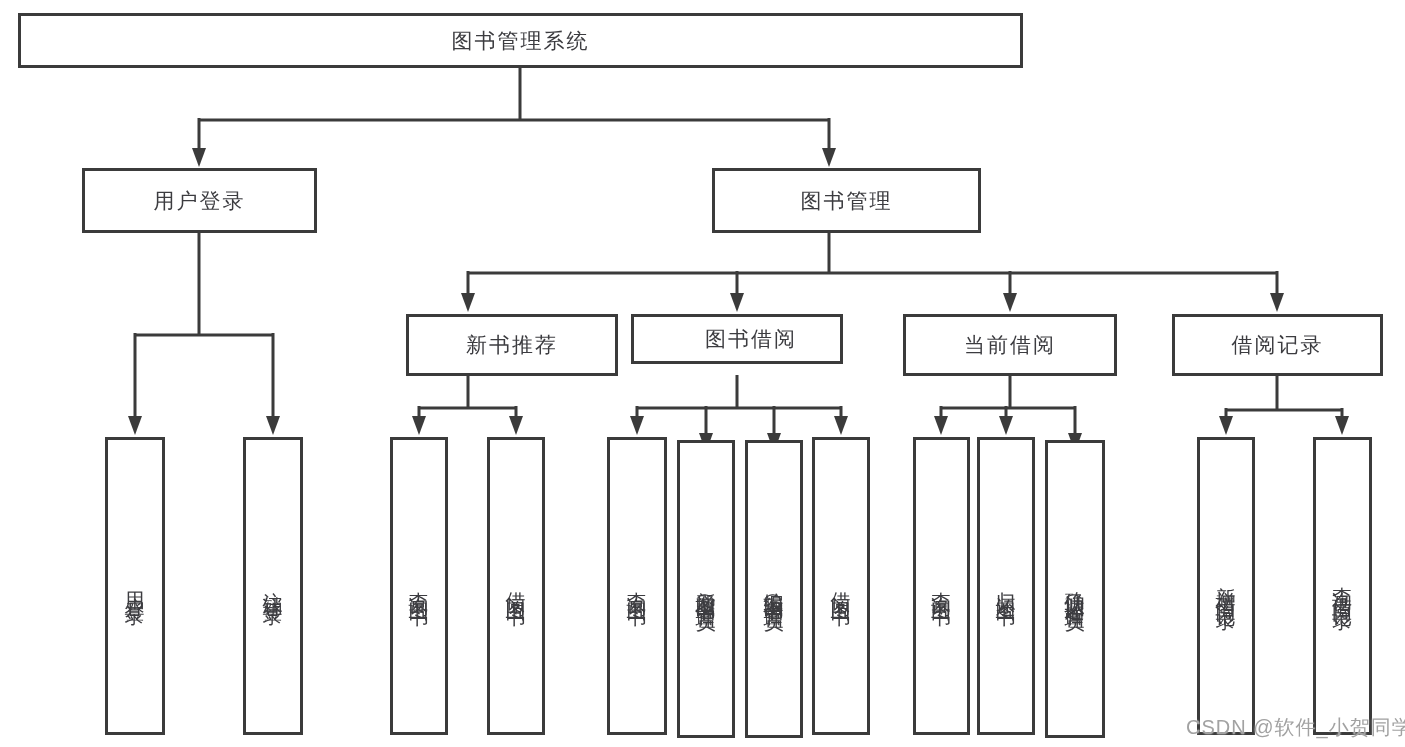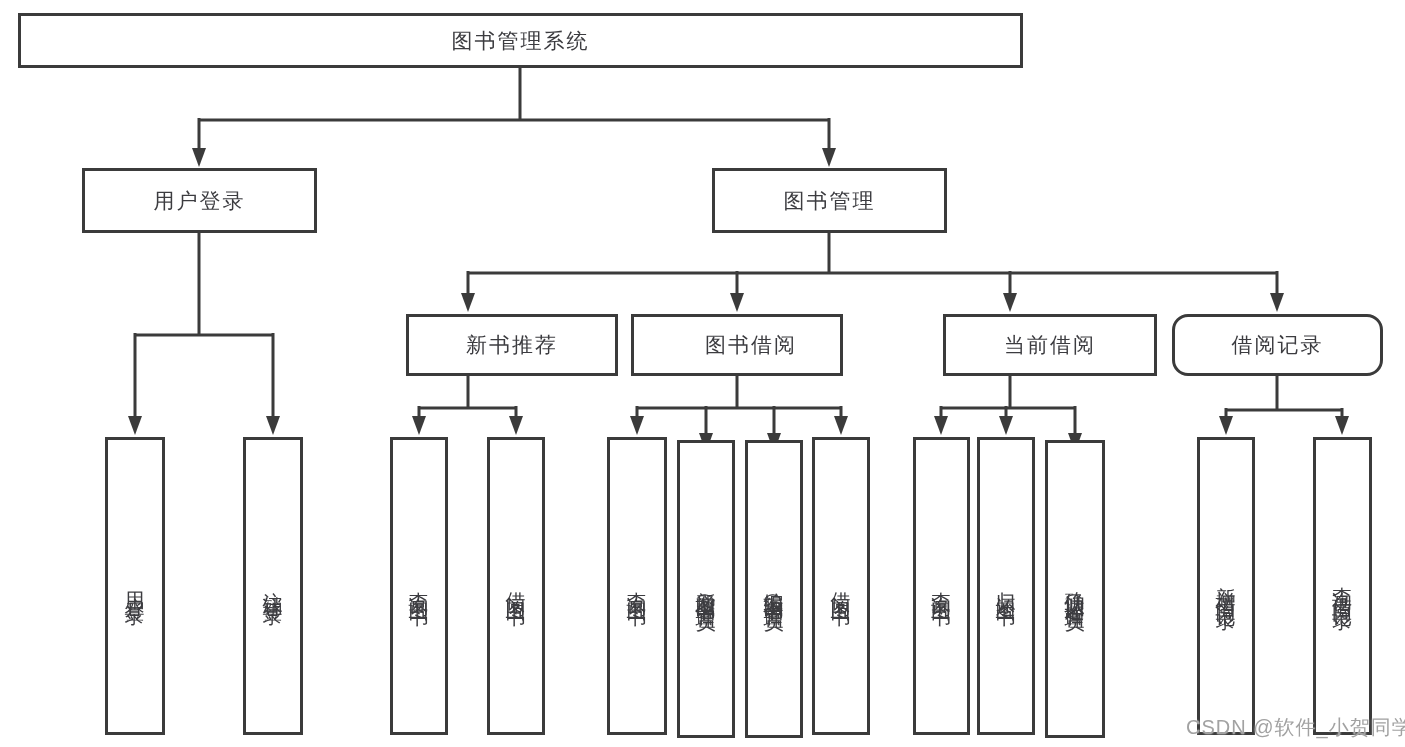--- a/index.html
+++ b/index.html
@@ -105,34 +105,34 @@
     </g>
   </svg>
 
   <div class="node hnode" style="left:18px; top:13px; width:1005px; height:55px;justify-content:center;">
     <span class="lbl">图书管理系统</span>
   </div>
 
   <div class="node hnode" style="left:82px; top:168px; width:235px; height:65px;">
     <span class="lbl">用户登录</span>
   </div>
-  <div class="node hnode" style="left:712px; top:168px; width:235px; height:65px;">
+  <div class="node hnode" style="left:712px; top:168px; width:269px; height:65px;">
     <span class="lbl">图书管理</span>
   </div>
 
   <div class="node hnode" style="left:362px; top:314px; width:212px; height:62px;margin-left:44px;">
     <span class="lbl">新书推荐</span>
   </div>
-  <div class="node hnode" style="left:631px; top:314px; width:212px; height:62px;padding-left:28px;">
+  <div class="node hnode" style="left:631px; top:314px; width:212px; height:50px;padding-left:28px;">
     <span class="lbl">图书借阅</span>
   </div>
-  <div class="node hnode" style="left:903px; top:314px; width:214px; height:62px;margin-left:40px;">
+  <div class="node hnode" style="left:903px; top:314px; width:214px; height:62px;">
     <span class="lbl">当前借阅</span>
   </div>
-  <div class="node hnode" style="left:1172px; top:314px; width:211px; height:62px;border-radius:16px;">
+  <div class="node hnode" style="left:1172px; top:314px; width:211px; height:62px;">
     <span class="lbl">借阅记录</span>
   </div>
 
   <div class="node leaf" style="left:105px; top:437px; width:60px; height:298px;">
     <span class="lbl">用户登录</span>
   </div>
   <div class="node leaf" style="left:243px; top:437px; width:60px; height:298px;">
     <span class="lbl">注销登录</span>
   </div>
 

